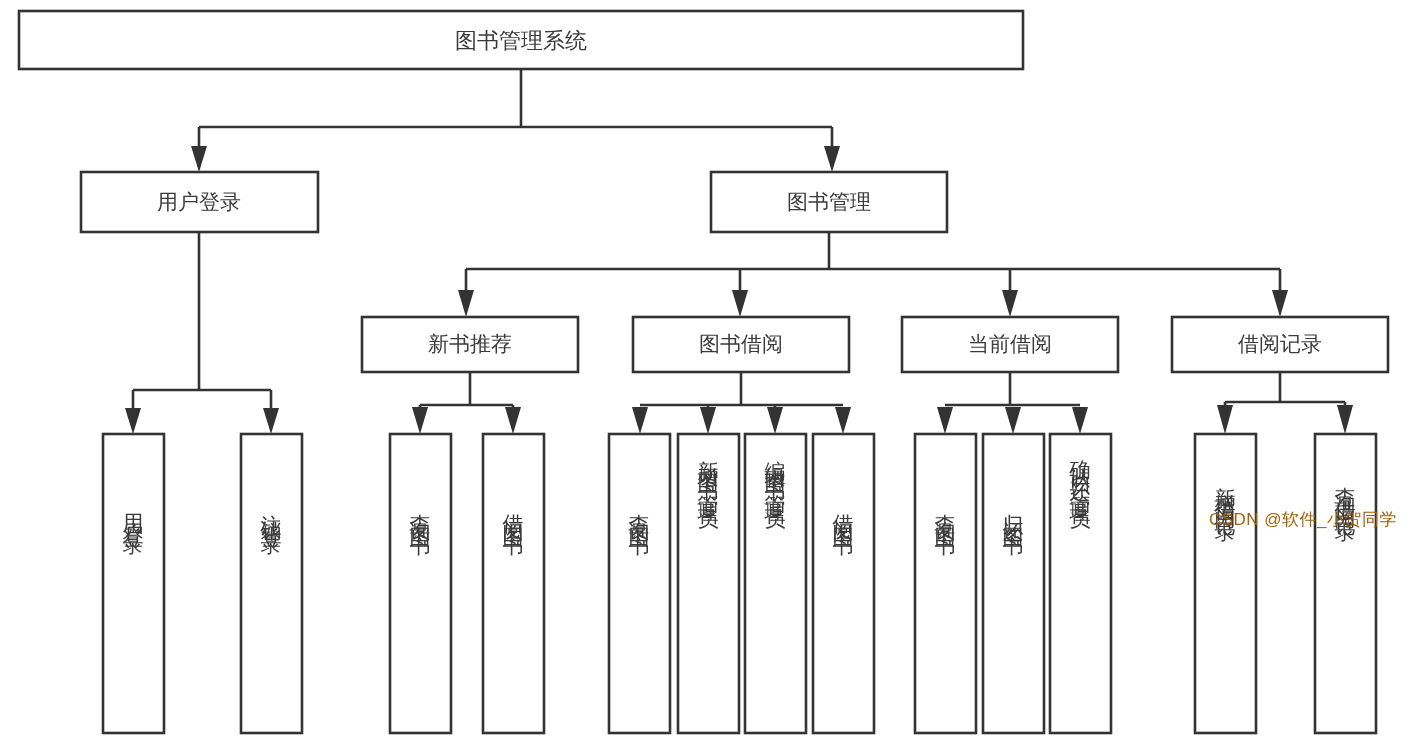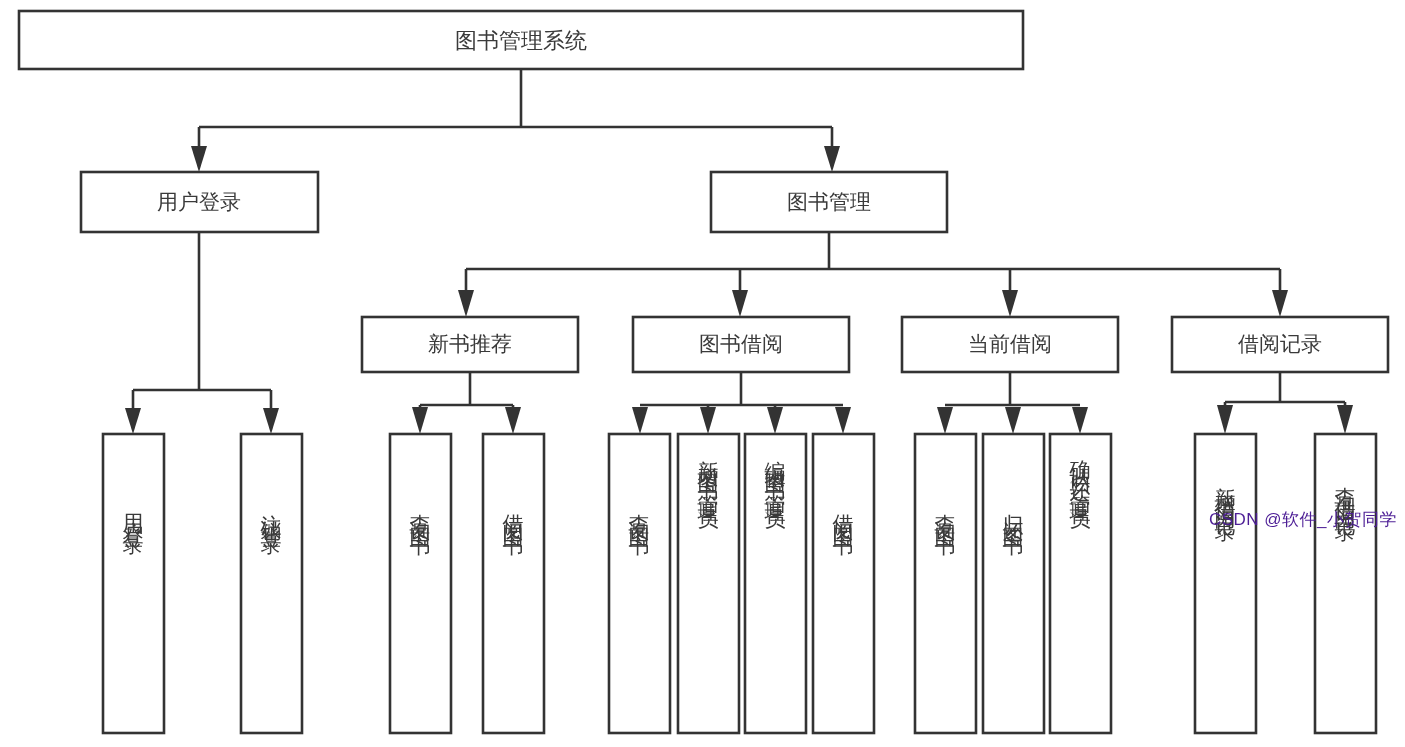--- a/index.html
+++ b/index.html
@@ -72,21 +72,21 @@
     color: #3a3a3a;
     white-space: nowrap;
     text-align: left;
   }
   .watermark {
     position: absolute;
     right: 8px;
     bottom: 6px;
     font-family: "Liberation Sans", "DejaVu Sans", sans-serif;
     font-size: 17px;
-    color: #4c1d95;
+    color: #a16207;
     letter-spacing: 0.5px;
     white-space: nowrap;
   }
 </style>
 </head>
 <body>
 
 <div id="diagram-root">
 
   <svg id="tree-svg" viewBox="0 0 1405 747">

